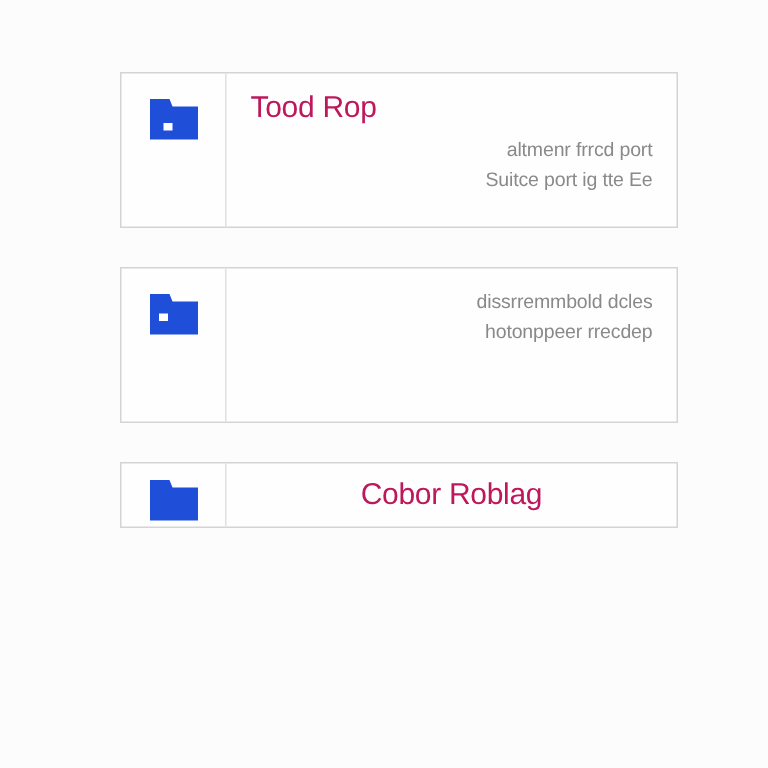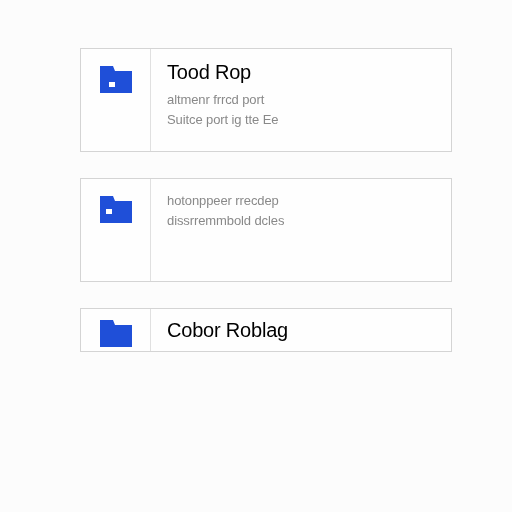--- a/index.html
+++ b/index.html
@@ -26,34 +26,36 @@
       justify-content: center;
       padding-top: 16px;
     }
     .content-col {
       flex: 1;
       padding: 12px 16px 12px 16px;
     }
     .title {
       font-size: 20px;
       font-weight: 500;
-      color: #000000;
+      color: #be185d;
       margin-bottom: 6px;
       letter-spacing: -0.2px;
     }
     .line {
       font-size: 13px;
       line-height: 1.55;
       color: #898989;
       letter-spacing: -0.1px;
+      text-align: right;
     }
     .card-partial {
       min-height: 44px;
       height: 44px;
       overflow: hidden;
+      text-align: center;
     }
     .card-partial .content-col {
       padding: 10px 16px 0 16px;
     }
     .card-partial .icon-col {
       padding-top: 10px;
     }
     .folder-shape {
       position: relative;
     }
@@ -80,22 +82,22 @@
 <div class="card">
   <div class="icon-col">
     <span class="folder-shape">
       <svg width="34" height="30" viewBox="0 0 34 30">
         <path d="M 1 6 L 1 28 L 33 28 L 33 6 L 16 6 L 14 1 L 1 1 Z" fill="#1f4fd8"></path>
         <rect x="7" y="14" width="6" height="5" fill="#ffffff"></rect>
       </svg>
     </span>
   </div>
   <div class="content-col">
+    <div class="line">dissrremmbold dcles</div>
     <div class="line">hotonppeer rrecdep</div>
-    <div class="line">dissrremmbold dcles</div>
   </div>
 </div>
 
 <div class="card card-partial">
   <div class="icon-col">
     <span class="folder-shape">
       <svg width="34" height="30" viewBox="0 0 34 30">
         <path d="M 1 6 L 1 28 L 33 28 L 33 6 L 16 6 L 14 1 L 1 1 Z" fill="#1f4fd8"></path>
       </svg>
     </span>

